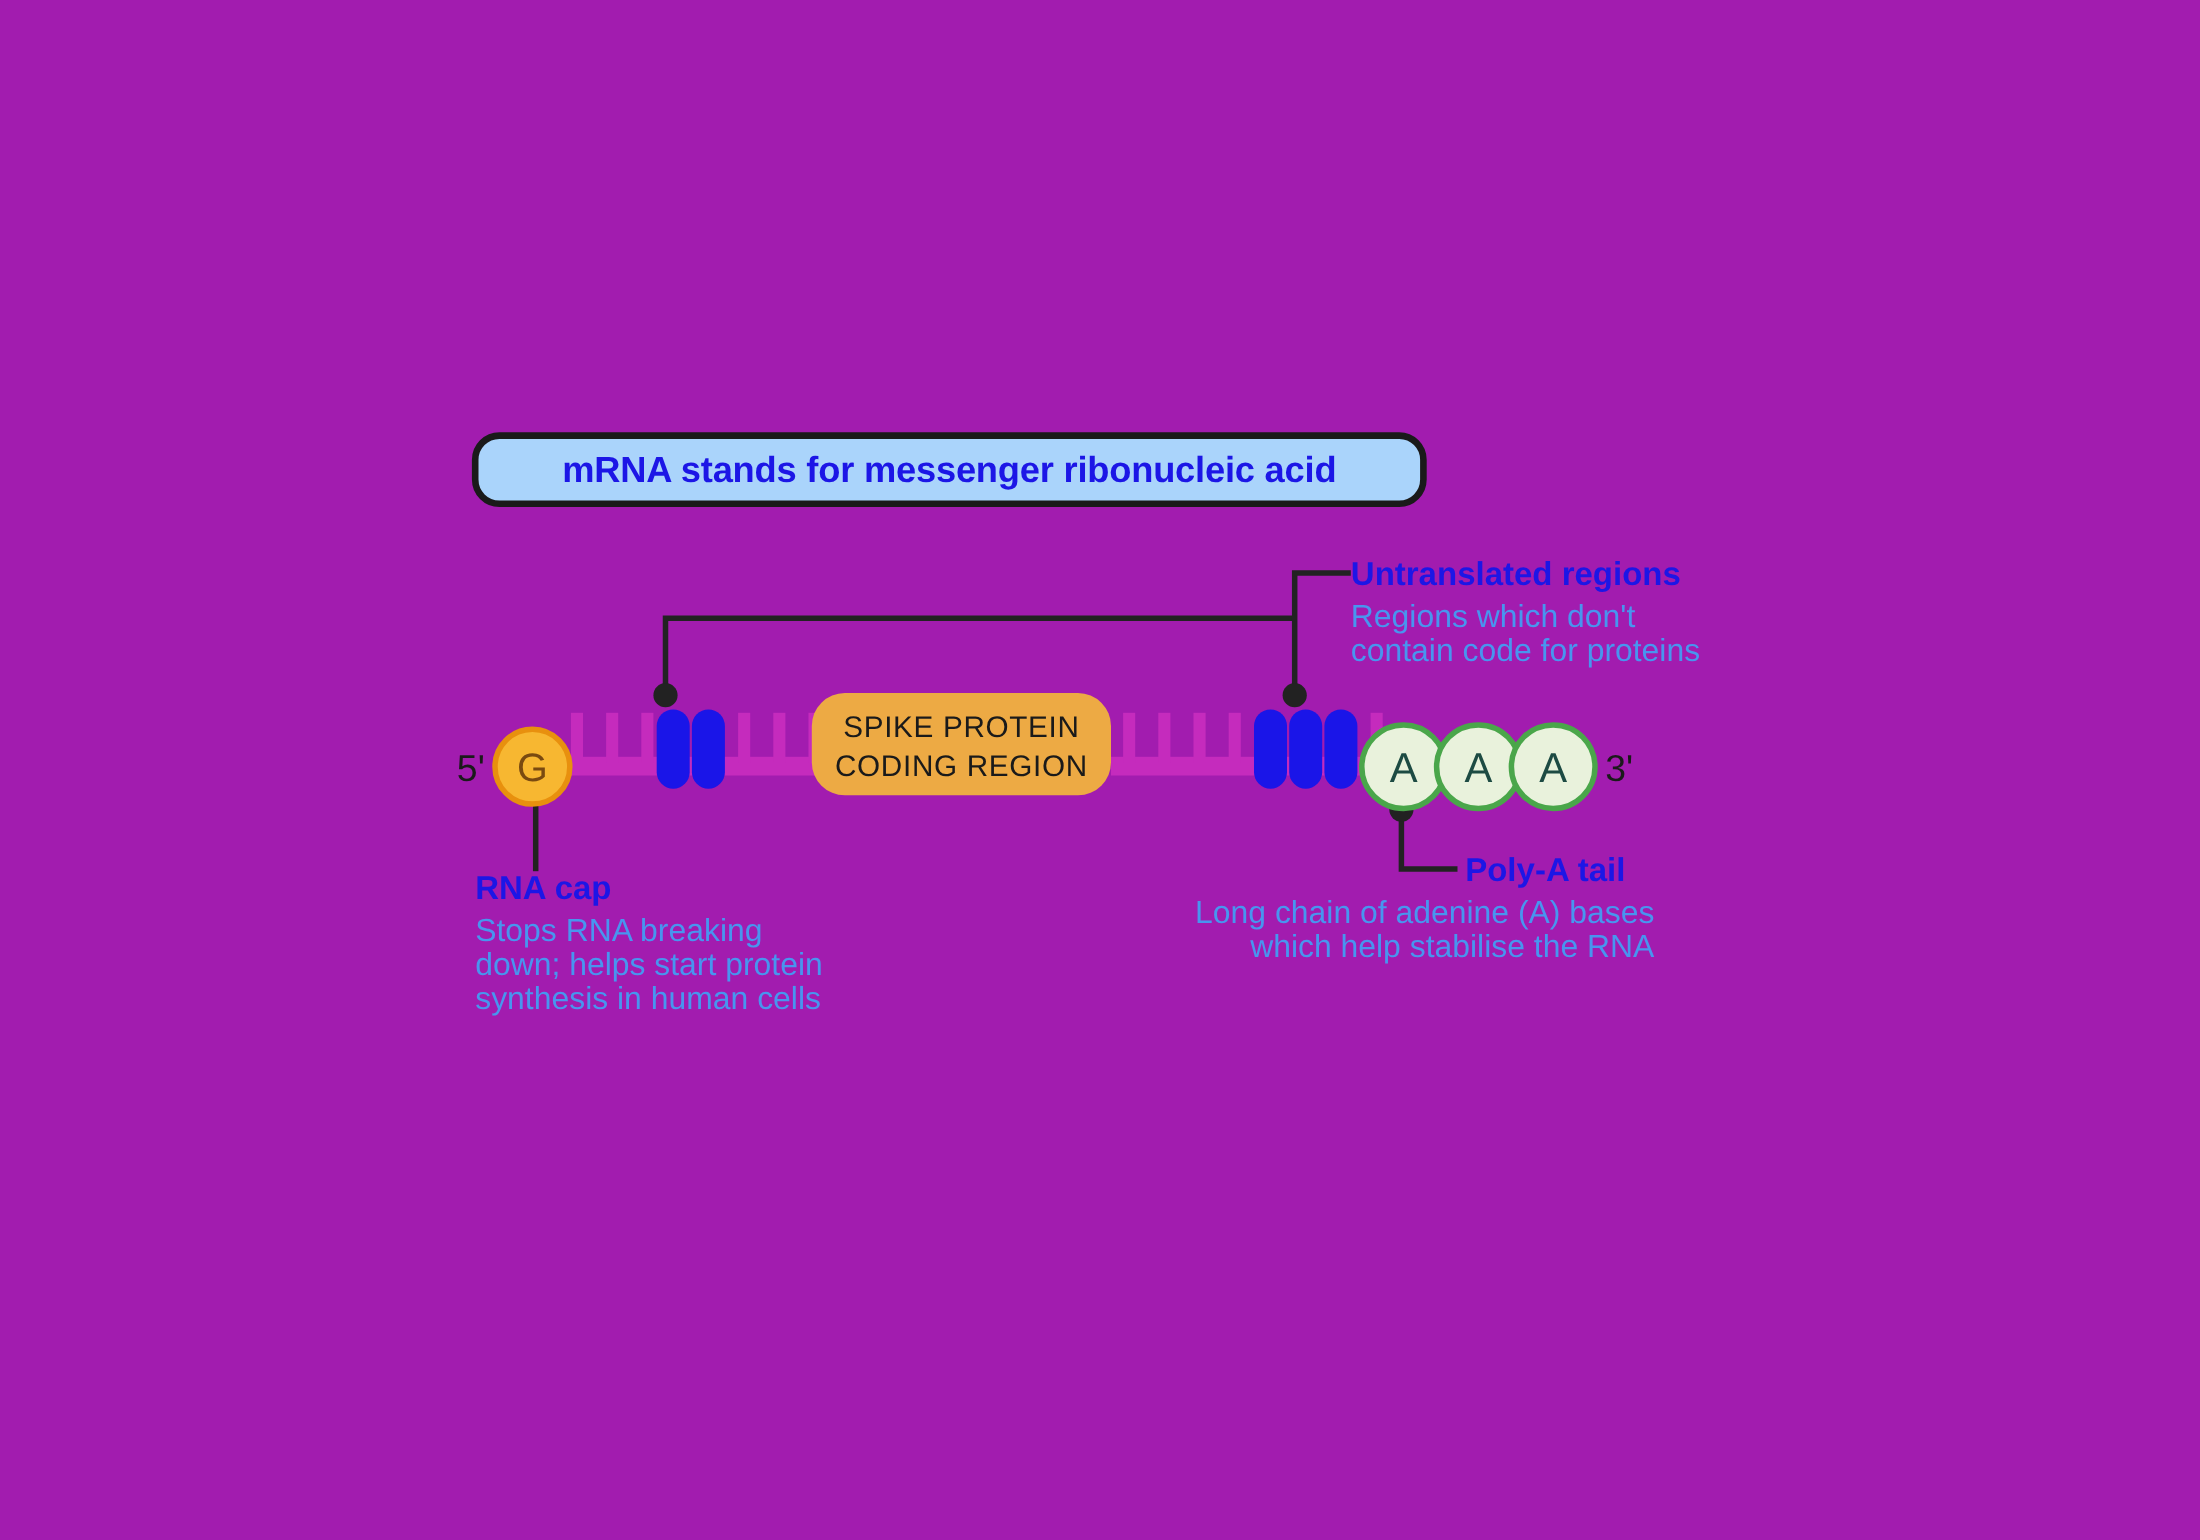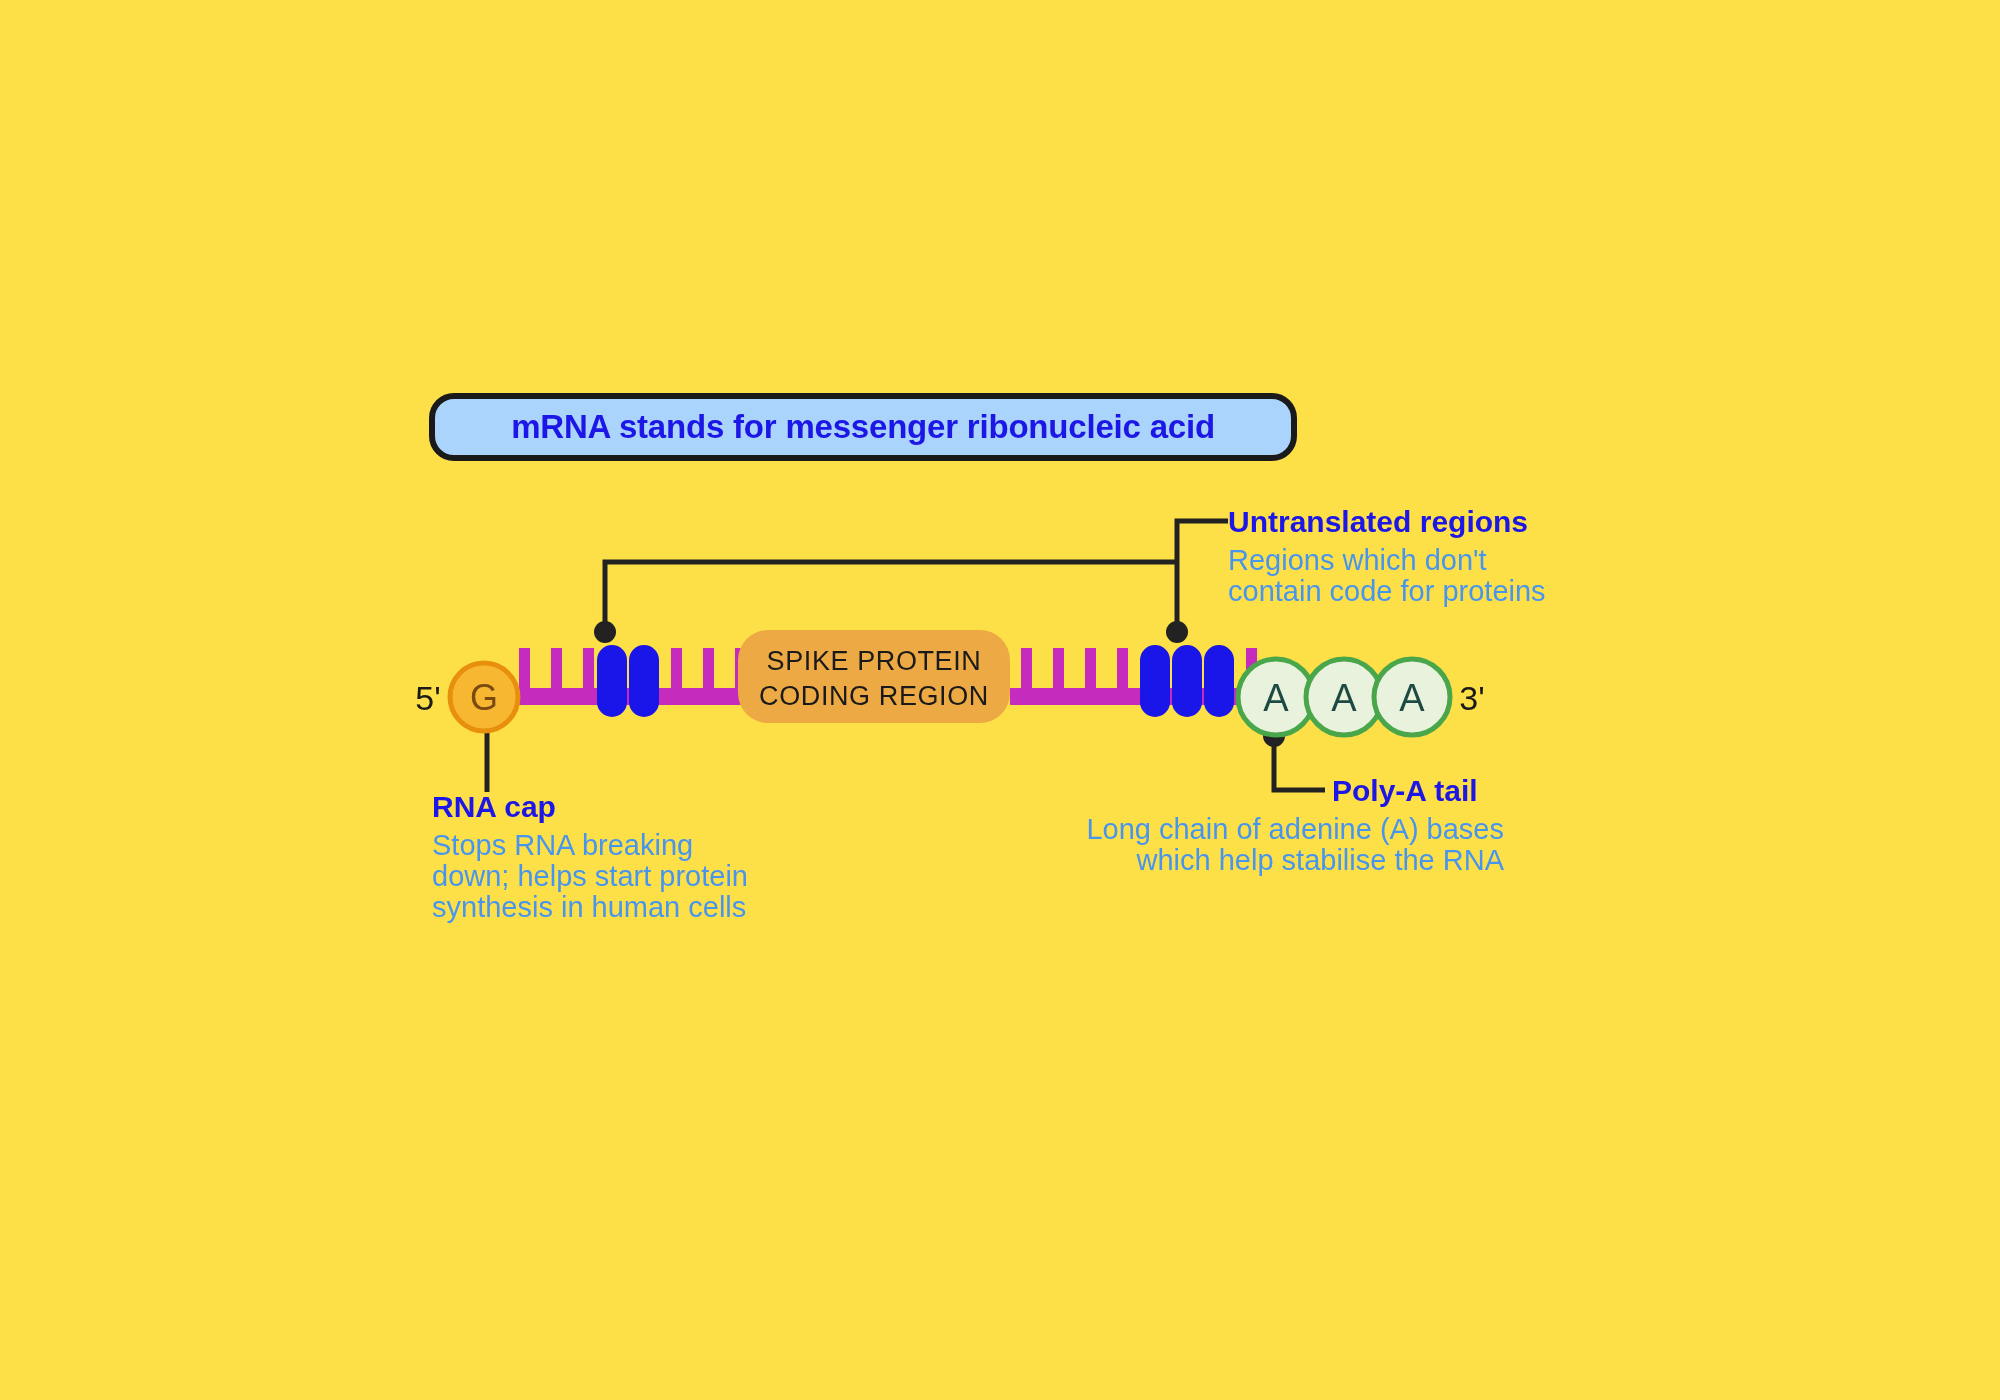--- a/index.html
+++ b/index.html
@@ -10,21 +10,21 @@
   body {
     width: 2000px;
     height: 1400px;
     overflow: hidden;
     font-family: "Liberation Sans", sans-serif;
   }
   #stage {
     position: relative;
     width: 2000px;
     height: 1400px;
-    background: #fde047;
+    background: #a21caf;
   }
   #diagram-svg {
     position: absolute;
     top: 0;
     left: 0;
     width: 2000px;
     height: 1400px;
   }
   .banner-text {
     font-weight: bold;

